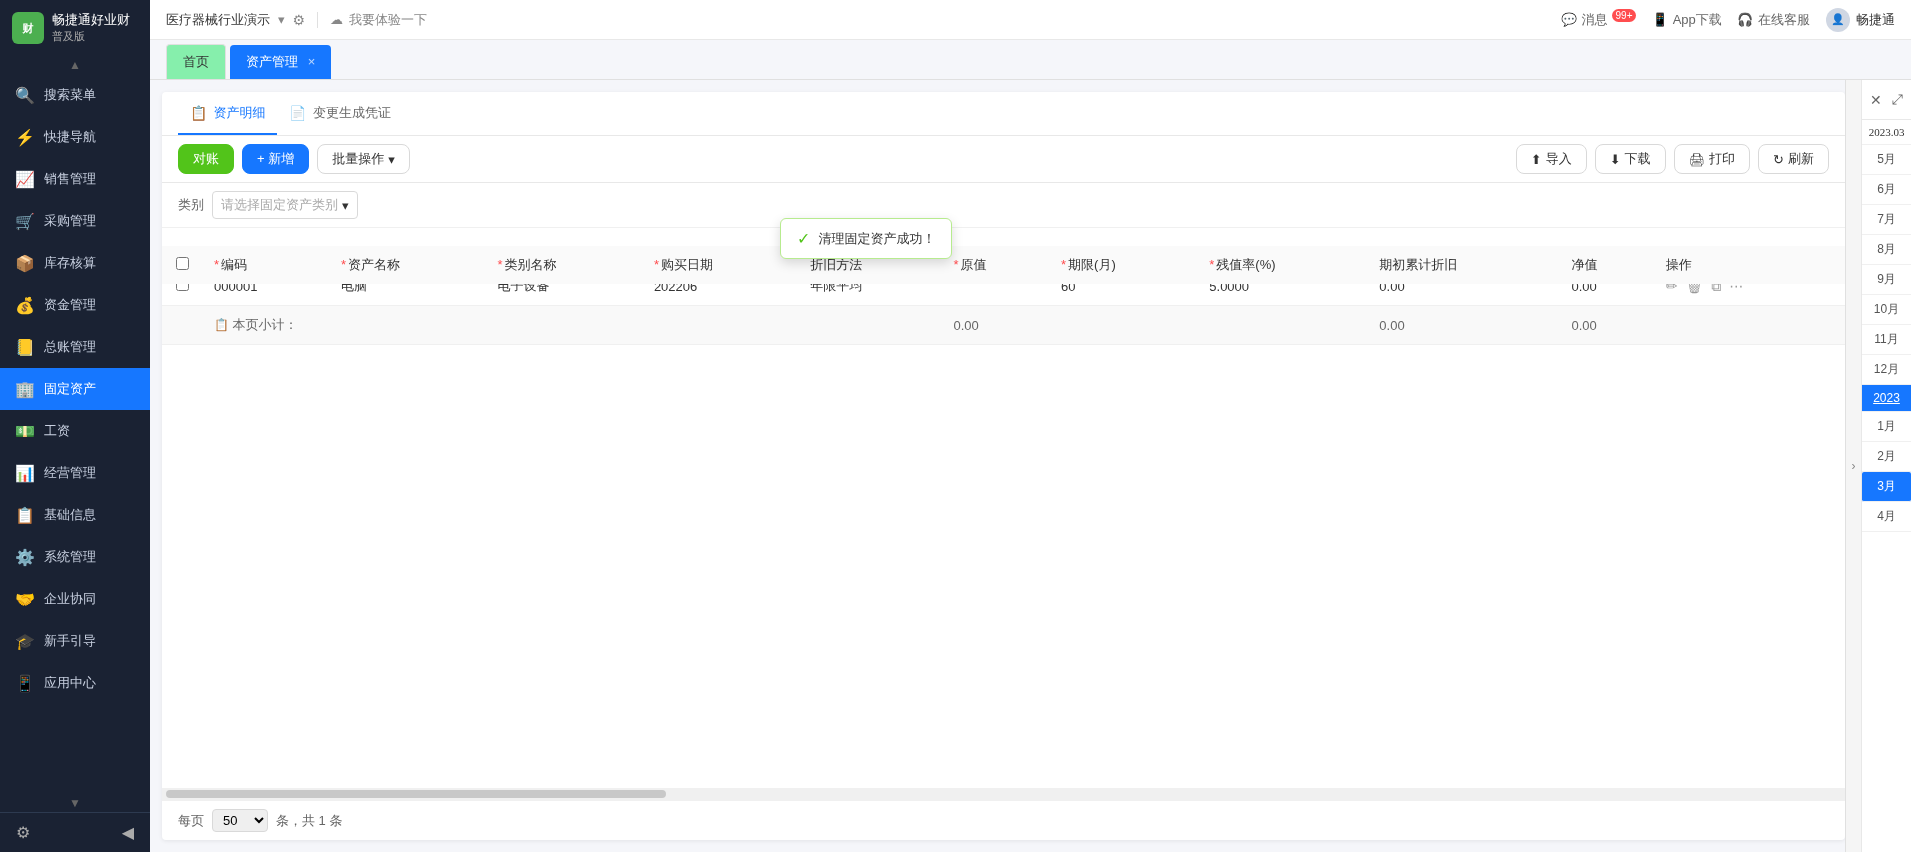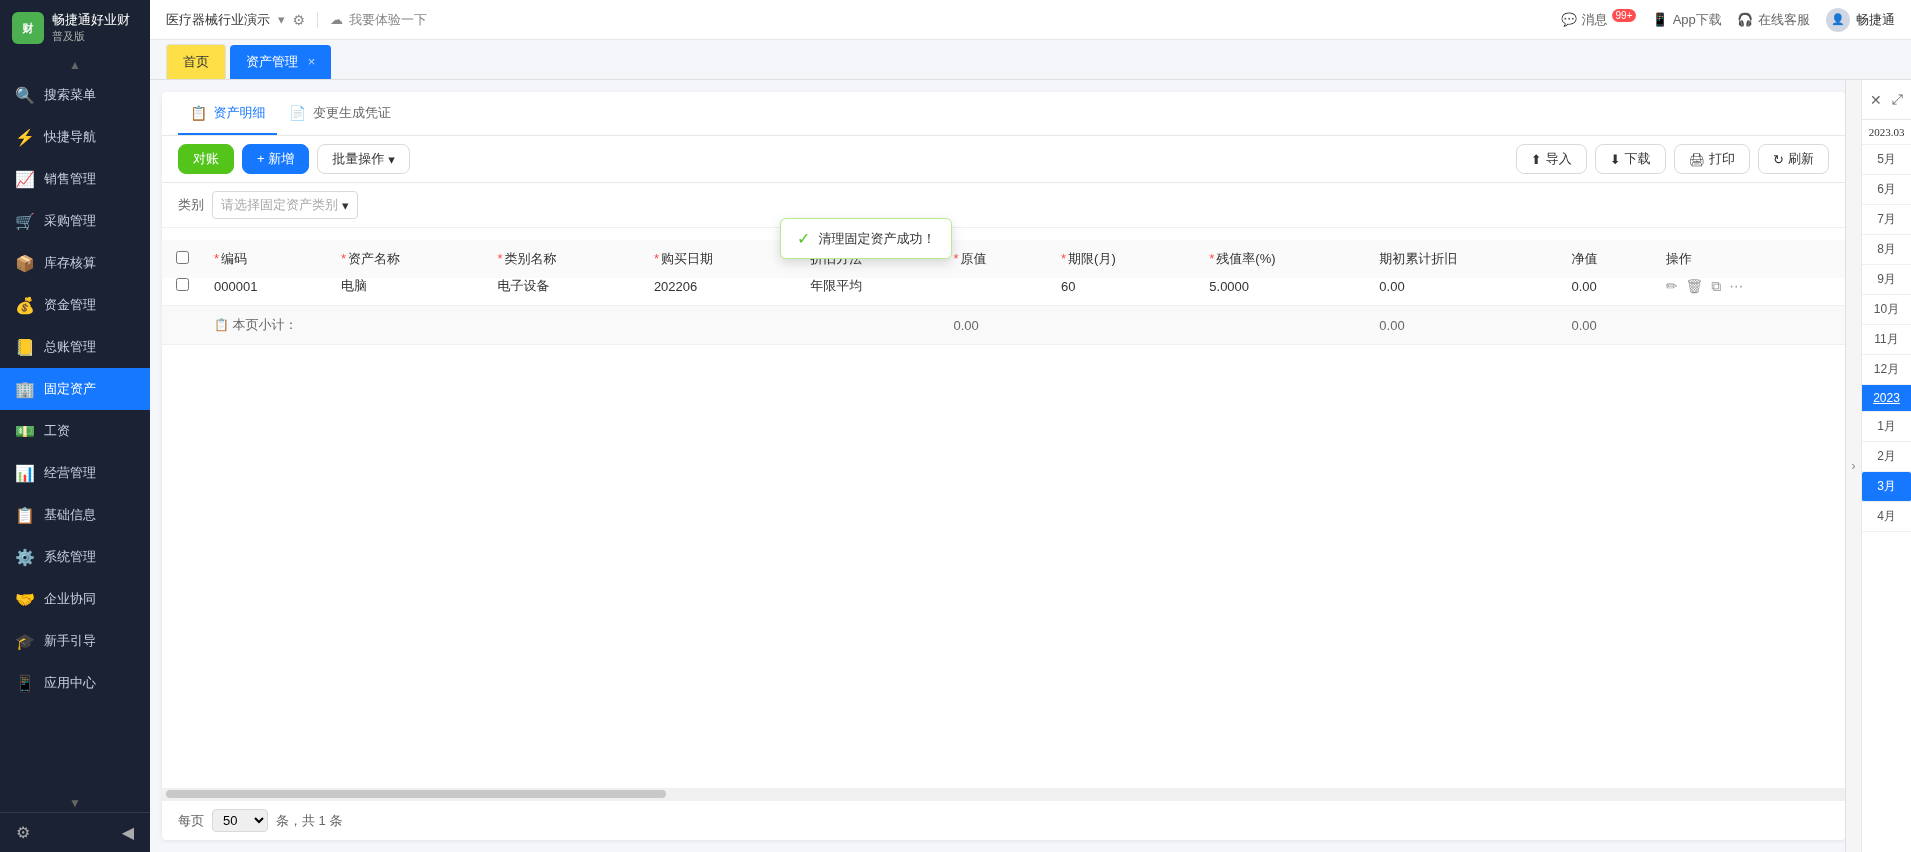--- a/index.html
+++ b/index.html
@@ -113,21 +113,21 @@
       cursor: pointer;
       border-radius: 4px 4px 0 0;
       color: #666;
       background: transparent;
     }
     .tab.active {
       background: #1677ff;
       color: white;
     }
     .tab-close { margin-left: 6px; cursor: pointer; color: rgba(255,255,255,0.7); }
-    .tab-home { color: #333; background: #fde047; border: 1px solid #e0e0e0; border-bottom: none; }
+    .tab-home { color: #333; background: #86efac; border: 1px solid #e0e0e0; border-bottom: none; }
 
     
     .content {
       flex: 1;
       overflow: hidden;
       background: #f5f6fa;
       display: flex;
     }
 
     
@@ -227,21 +227,21 @@
     }
     thead th {
       background: #fafafa;
       border-bottom: 1px solid #e8e8e8;
       padding: 10px 12px;
       text-align: left;
       color: #333;
       font-weight: 500;
       white-space: nowrap;
       position: sticky;
-      top: 12px;
+      top: 18px;
       z-index: 2;
     }
     thead th .required { color: #ff4d4f; margin-right: 2px; }
     tbody td {
       padding: 10px 12px;
       border-bottom: 1px solid #f0f0f0;
       color: #333;
       white-space: nowrap;
     }
     .subtotal-row td { background: #f9f9f9; color: #666; }

